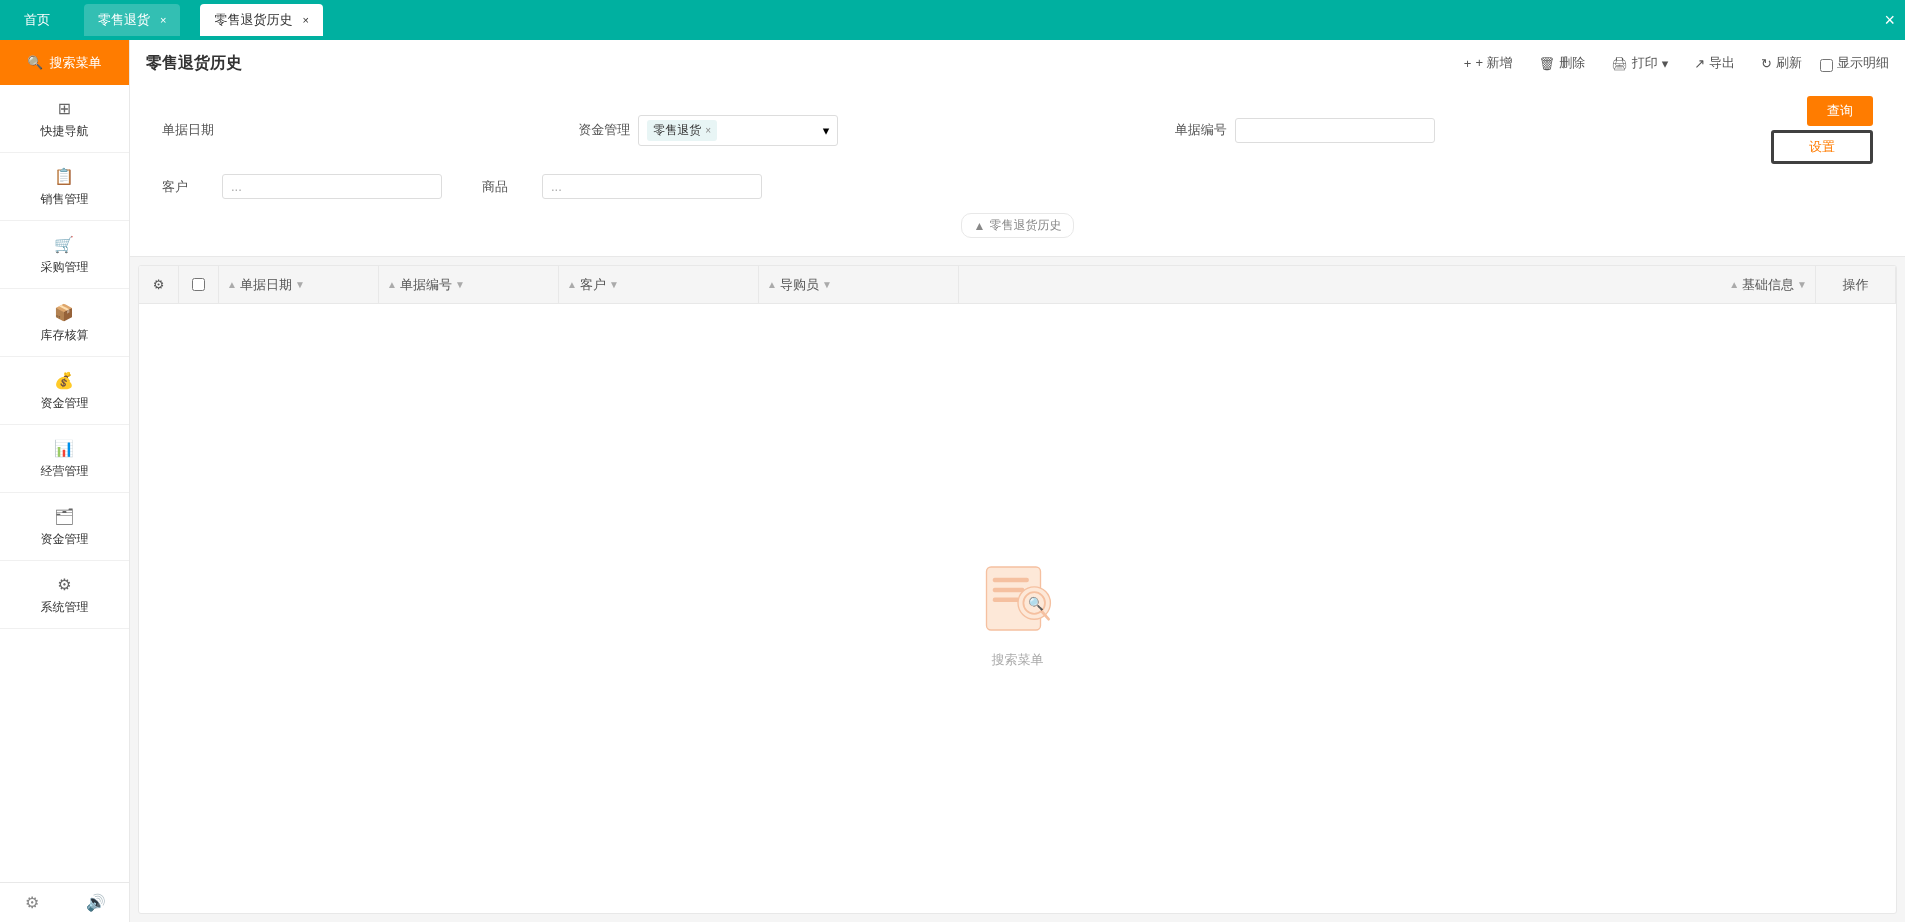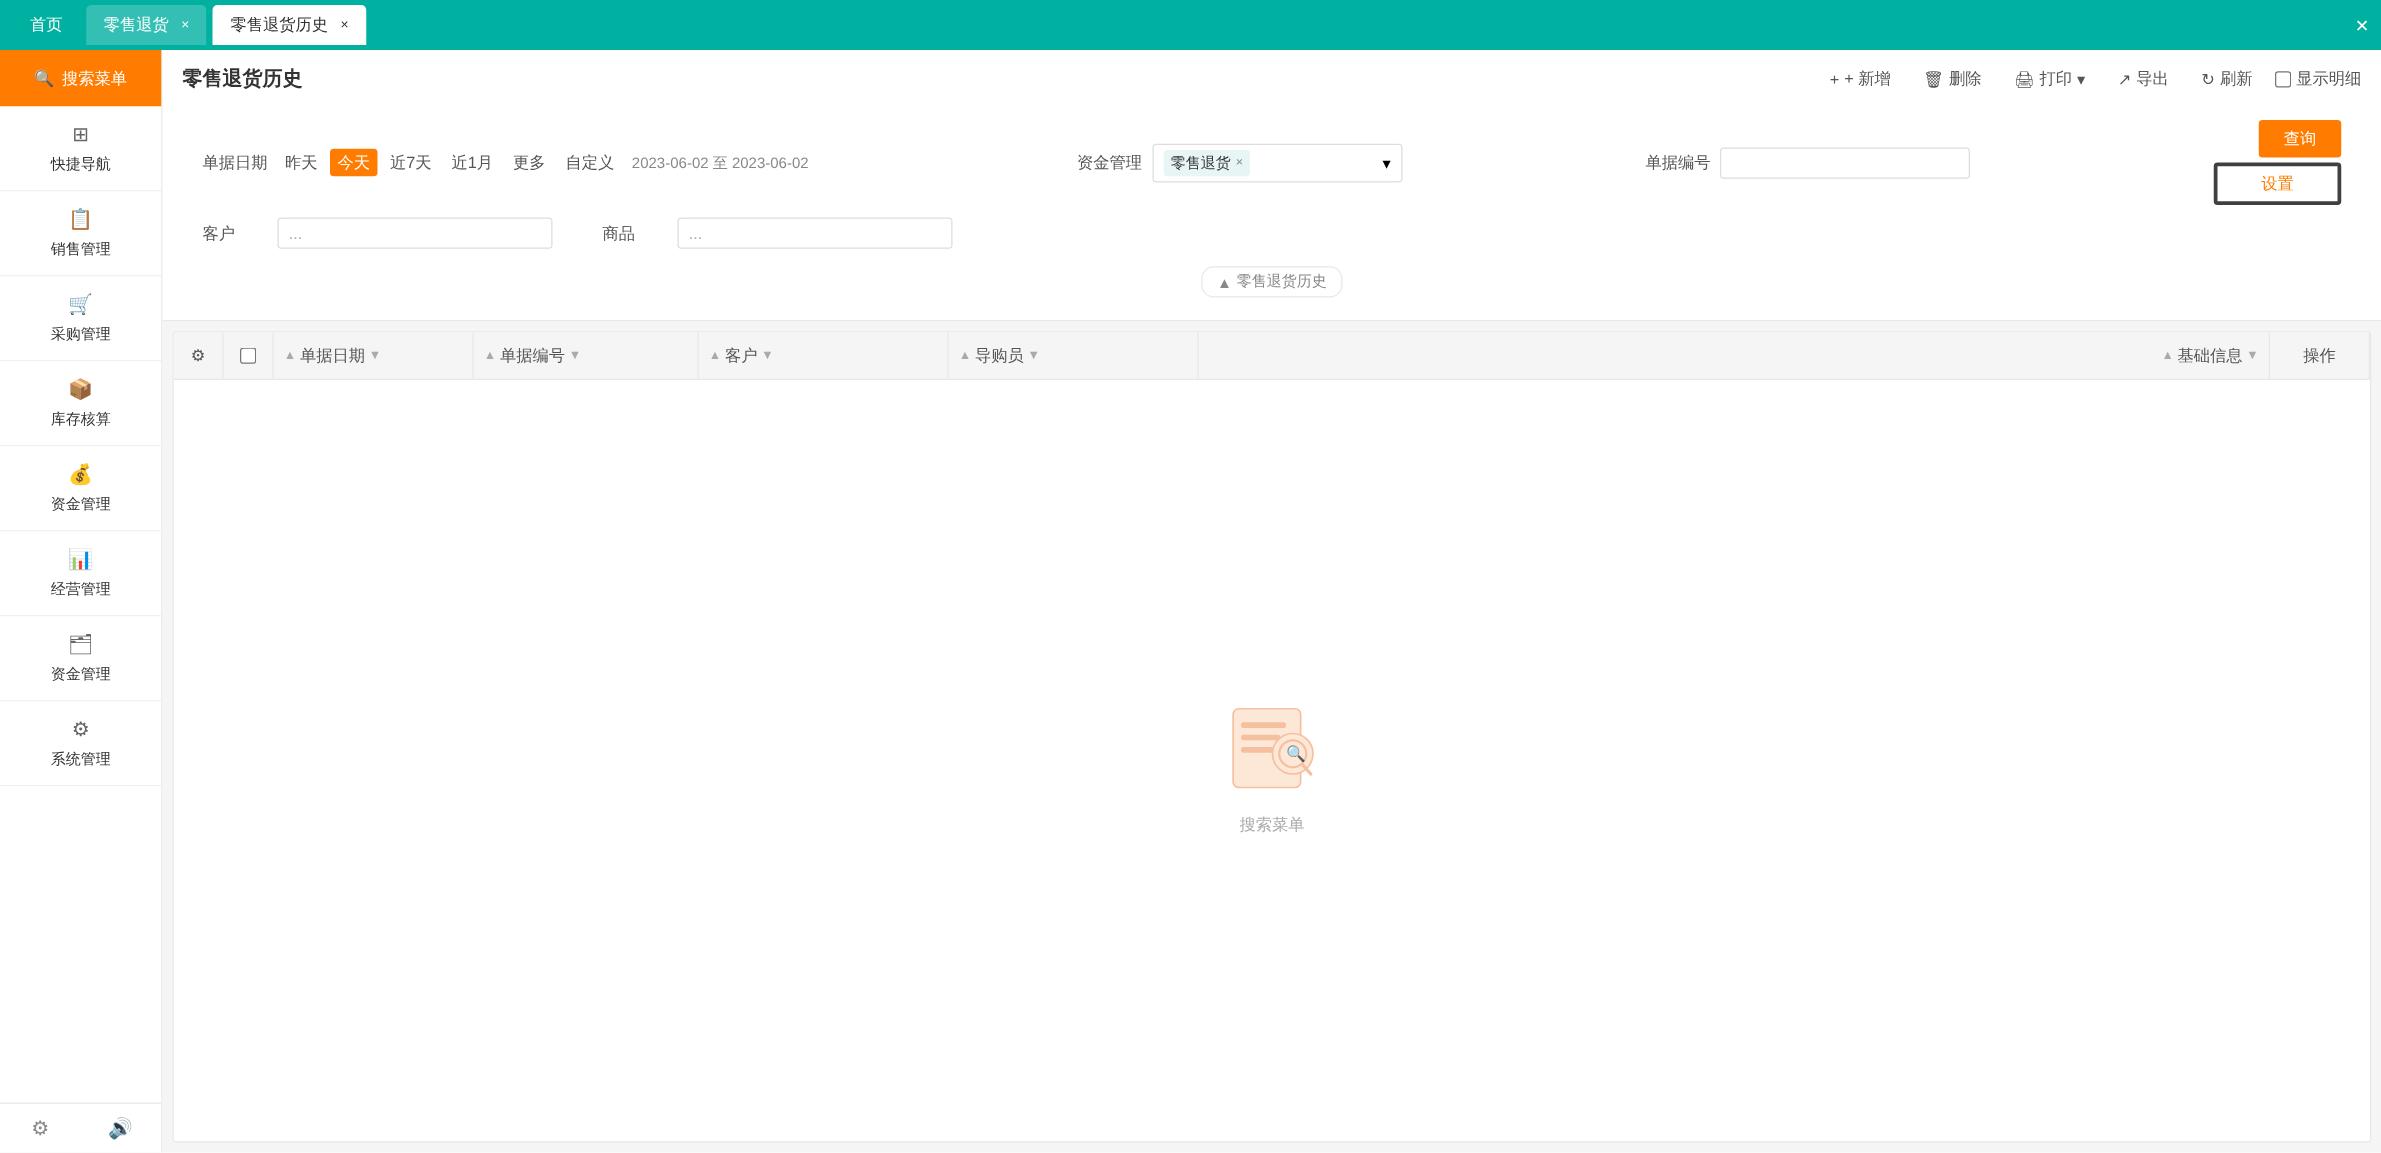--- a/index.html
+++ b/index.html
@@ -5,21 +5,21 @@
     * { box-sizing: border-box; margin: 0; padding: 0; font-family: 'Microsoft YaHei', Arial, sans-serif; }
     body { width: 1905px; height: 922px; overflow: hidden; background: #f5f5f5; }
 
     
     .top-bar {
       height: 40px;
       background: #00b0a0;
       display: flex;
       align-items: center;
       padding: 0 10px;
-      gap: 5px;
+      gap: 20px;
     }
     .tab {
       display: flex;
       align-items: center;
       padding: 6px 14px;
       border-radius: 4px 4px 0 0;
       font-size: 13px;
       color: #fff;
       cursor: pointer;
       gap: 6px;
@@ -173,21 +173,21 @@
       color: #ff7c00;
       border: 1px solid #ff7c00;
       padding: 5px 16px;
       border-radius: 3px;
       font-size: 13px;
       cursor: pointer;
       min-width: 60px;
     }
     .checkbox-label {
       display: flex;
-      align-items: center;
+      align-items: flex-end;
       gap: 4px;
       font-size: 13px;
       color: #555;
     }
 
     
     .filter-area {
       padding: 10px 16px;
       background: #fff;
     }
@@ -483,29 +483,20 @@
           <label class="checkbox-label">
             <input type="checkbox" style="">
             <span>显示明细</span>
           </label>
         </div>
       </div>
 
       <div class="filter-area">
         <div class="filter-row">
           <span class="filter-label">单据日期</span>
-          <div class="date-options">
-            <span class="date-option">昨天</span>
-            <span class="date-option active">今天</span>
-            <span class="date-option">近7天</span>
-            <span class="date-option">近1月</span>
-            <span class="date-option">更多</span>
-            <span class="date-option">自定义</span>
-            <span class="date-range">2023-06-02 至 2023-06-02</span>
-          </div>
           <div style="flex:1"></div>
           <span class="filter-label" style="margin-left:20px">资金管理</span>
           <div class="filter-select">
             <div class="filter-tag">
               <span>零售退货</span>
               <span class="filter-tag-close">×</span>
             </div>
             <div style="flex:1"></div>
             <span>▾</span>
           </div>

